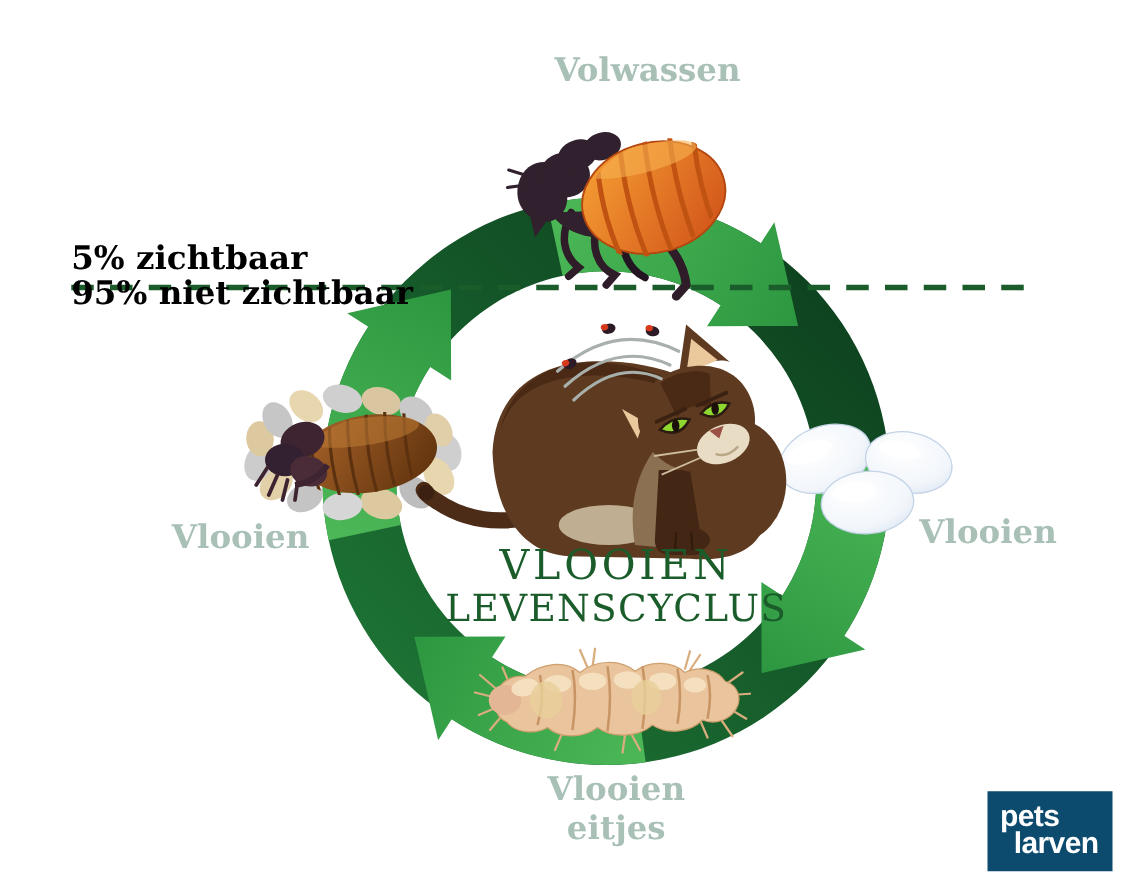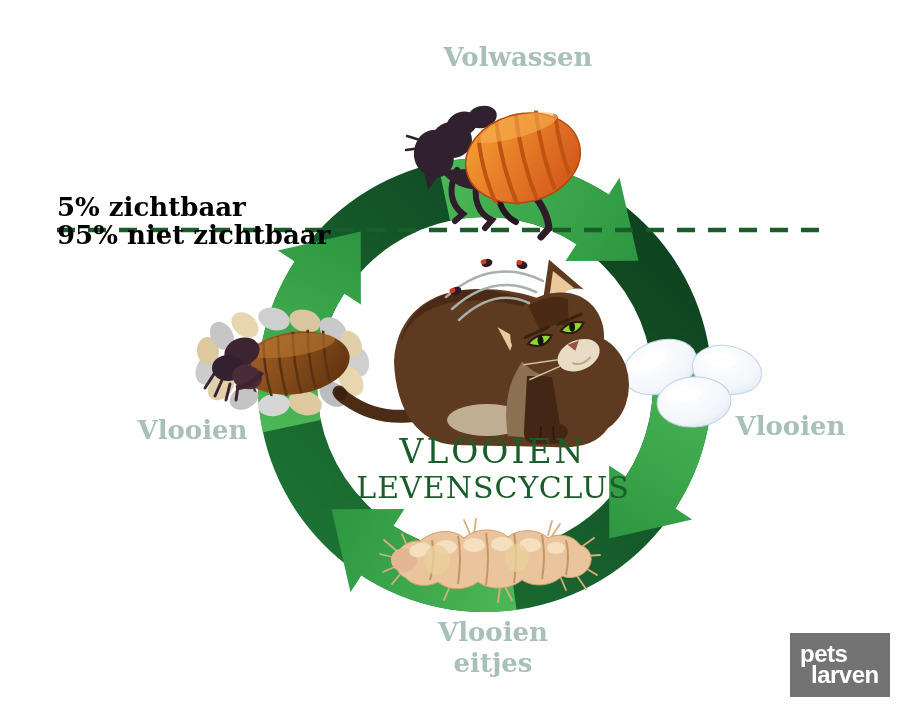--- a/index.html
+++ b/index.html
@@ -7,21 +7,21 @@
           font-family:"DejaVu Serif", serif;}
   .canvas svg{position:absolute;left:0;top:0;}
   .stage-label{position:absolute;text-align:center;color:#a8c0b5;font-weight:bold;
                font-size:26px;line-height:31px;}
   .stage-label span{display:block;}
   .vis-label{position:absolute;left:57px;color:#000000;font-weight:bold;font-size:26px;
              line-height:28px;white-space:nowrap;}
   .center-title{position:absolute;left:343px;top:433px;width:300px;text-align:center;color:#1b5c2b;}
   .center-title .t1{display:block;font-size:33px;font-weight:normal;letter-spacing:3px;line-height:37px;}
   .center-title .t2{display:block;font-size:30px;font-weight:normal;letter-spacing:1px;line-height:35px;}
-  .logo{position:absolute;left:790px;top:633px;width:100px;height:64px;background:#737373;
+  .logo{position:absolute;left:790px;top:633px;width:100px;height:64px;background:#0c4a6e;
         font-family:"Liberation Sans", sans-serif;font-weight:bold;color:#ffffff;
         font-size:24px;line-height:21px;letter-spacing:-0.5px;}
   .logo span{display:block;}
   .logo .l1{margin:10px 0 0 10px;}
   .logo .l2{margin:0 0 0 21px;}
 </style>
 </head>
 <body>
 
 <div class="canvas">

